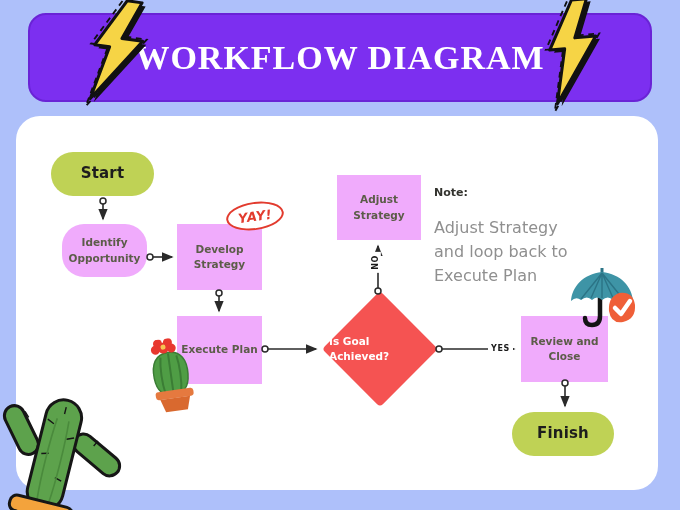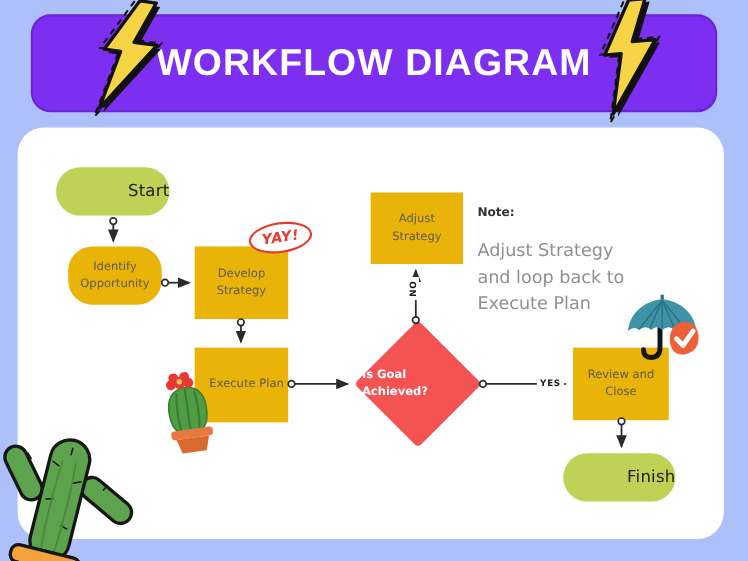--- a/index.html
+++ b/index.html
@@ -9,42 +9,42 @@
     background:#aec0fa; overflow:hidden;
     font-family:"DejaVu Sans", sans-serif;
   }
   
   .header {
     position:absolute; left:28px; top:13px; width:624px; height:89px;
     background:#7c2ff0; border:2px solid #6a23d6; border-radius:18px;
     display:flex; align-items:center; justify-content:center;
   }
   .header-title {
-    color:#ffffff; font-family:Liberation Sans, sans-serif;
+    color:#ffffff; font-family:Liberation Serif, serif;
     font-size:34px; font-weight:700; letter-spacing:1px;
   }
   .bolt { position:absolute; width:72px; height:116px; }
   .bolt-left  { left:82px;  top:-6px; transform:rotate(8deg); }
   .bolt-right { left:538px; top:-6px; transform:rotate(-5deg); }
   
   .canvas {
     position:absolute; left:16px; top:116px; width:642px; height:374px;
     background:#ffffff; border-radius:24px;
   }
   
   .node {
-    position:absolute; display:flex; align-items:center; justify-content:flex-end;
-    text-align:center; font-weight:400; font-size:10.5px; line-height:1.45;
+    position:absolute; display:flex; align-items:center; justify-content:center;
+    text-align:center; font-weight:700; font-size:10.5px; line-height:1.45;
     color:#5c5c49;
   }
   .pill {
     background:#bfd255; border-radius:23px;
     font-size:15px; color:#1d1d1d; letter-spacing:0.2px;
   }
-  .box { background:#eab308; padding:4px; }
+  .box { background:#f0abfc; padding:4px; }
   .node-start    { left:51px;  top:152px; width:103px; height:44px; }
   .node-identify { left:62px;  top:224px; width:85px;  height:53px;border-radius:22px; }
   .node-develop  { left:177px; top:224px; width:85px;  height:66px; }
   .node-execute  { left:177px; top:316px; width:85px;  height:68px; }
   .node-adjust   { left:337px; top:175px; width:84px;  height:65px; }
   .node-review   { left:521px; top:316px; width:87px;  height:66px; }
   .node-finish   { left:512px; top:412px; width:102px; height:44px; }
   .diamond-shape {
     position:absolute; left:339px; top:308px; width:82px; height:82px;
     background:#f55352; transform:rotate(45deg); border-radius:4px;

